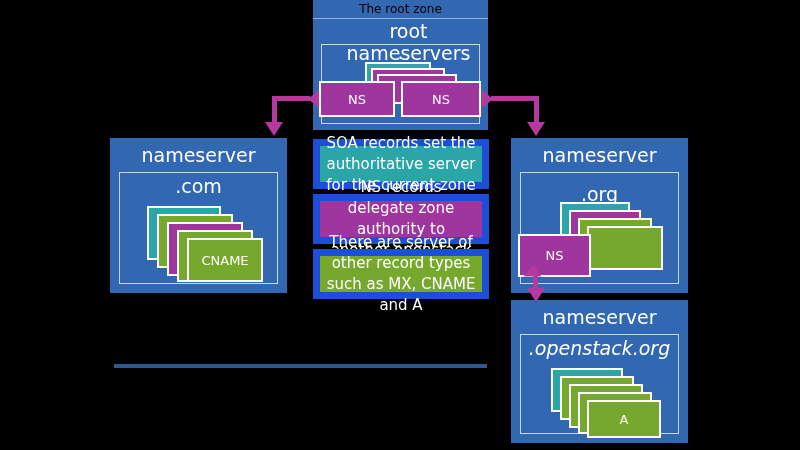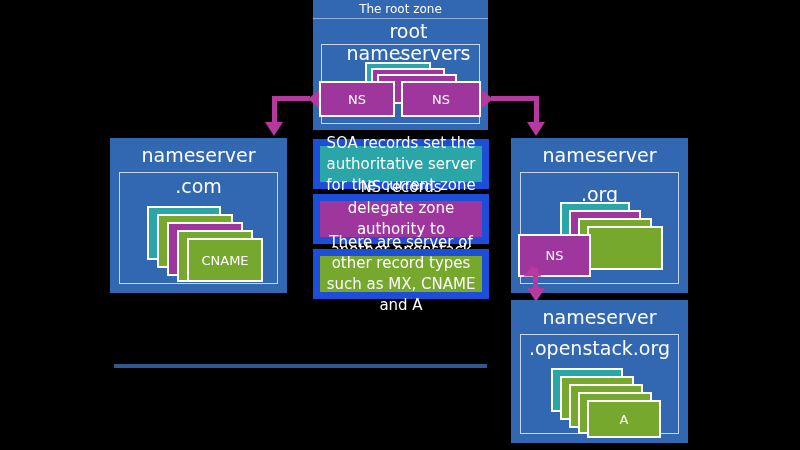--- a/index.html
+++ b/index.html
@@ -2,21 +2,21 @@
 <html><head>
 <meta charset="utf-8">
 <style>
   html,body{margin:0;padding:0;background:#000;}
   body{width:800px;height:450px;overflow:hidden;
        font-family:"DejaVu Sans","Liberation Sans",sans-serif;}
   #stage{position:relative;width:800px;height:450px;background:#000;}
 
   
   .zonebox{position:absolute;background:#3268b2;box-sizing:border-box;}
-  .zonetitle{position:absolute;left:0;right:0;text-align:center;color:#ffffff;
+  .zonetitle{position:absolute;left:0;right:0;text-align:center;color:#000000;
              font-size:12px;line-height:14px;}
   .zonehead{position:absolute;left:0;right:0;text-align:center;color:#ffffff;
             font-size:19px;line-height:22px;}
   .innerbox{position:absolute;border:1.5px solid #c9d7ea;box-sizing:border-box;}
   .innerlabel{position:absolute;left:0;right:0;text-align:center;color:#ffffff;
               font-size:19px;line-height:22px;}
 
   
   .card{position:absolute;box-sizing:border-box;border:2px solid #ffffff;
         display:flex;align-items:center;justify-content:center;
@@ -104,21 +104,21 @@
     <div class="card c-mag" style="left:7px;top:96px;width:73px;height:43px;">NS</div>
   </div>
 
   <div class="tail tail-l" style="left:527px;top:262px;transform:rotate(90deg);"></div>
   <div class="seg" style="left:533px;top:268px;width:5px;height:24px;"></div>
   <div class="arrowdown" style="left:527px;top:288px;"></div>
 
   <div class="zonebox" style="left:511px;top:300px;width:177px;height:143px;">
     <div class="zonehead" style="top:6px;">nameserver</div>
     <div class="innerbox" style="left:9px;top:34px;width:159px;height:100px;">
-      <div class="innerlabel" style="top:2px;">.openstack.org</div>
+      <div class="innerlabel" style="top:2px;font-style:italic;">.openstack.org</div>
     </div>
 
     <div class="card c-teal" style="left:40px;top:68px;width:72px;height:44px;"></div>
     <div class="card c-green" style="left:49px;top:76px;width:74px;height:44px;"></div>
     <div class="card c-green" style="left:58px;top:84px;width:74px;height:44px;"></div>
     <div class="card c-green" style="left:67px;top:92px;width:74px;height:42px;"></div>
     <div class="card c-green" style="left:76px;top:100px;width:74px;height:38px;">A</div>
   </div>
 
   <div class="divider" style="left:114px;top:364px;width:373px;height:4px;"></div>

